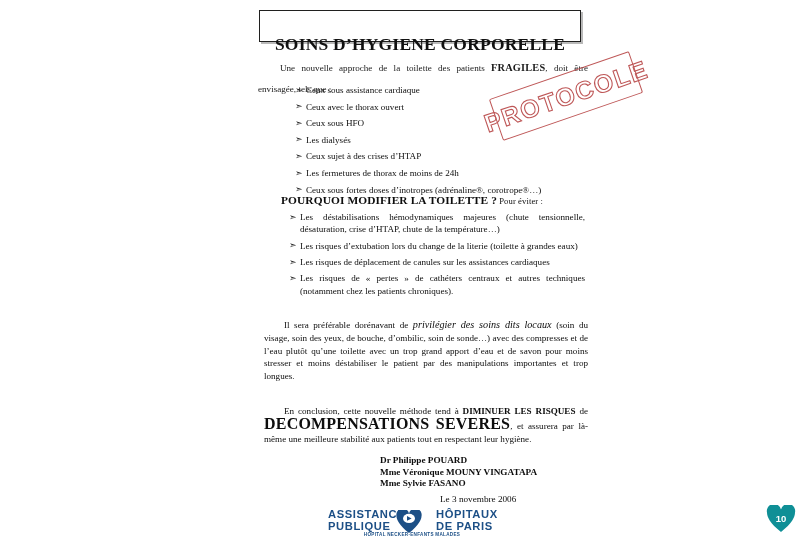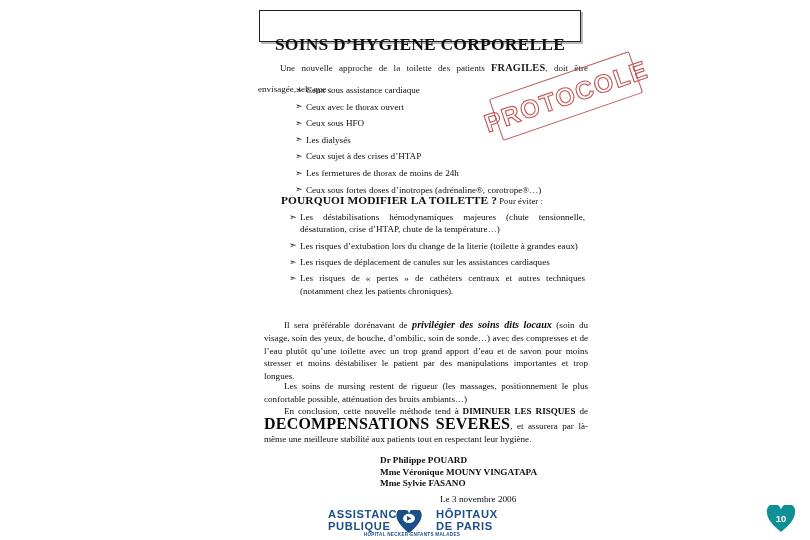--- a/index.html
+++ b/index.html
@@ -100,21 +100,21 @@
     line-height: 12.8px;
     text-align: justify;
     text-indent: 20px;
   }
   #para-locaux { left: 264px; top: 319px; width: 324px; }
   #para-nursing { left: 264px; top: 380px; width: 324px; }
   #para-conclusion { left: 264px; top: 405px; width: 324px; }
   .big-bold {
     font-size: 16px; font-weight: bold; letter-spacing: .2px;
   }
-  .bi { font-weight: bold; font-style: italic; font-size: 10.2px; }
+  .bi { font-weight: normal; font-style: italic; font-size: 10.2px; }
 
   
   .sig {
     position: absolute;
     left: 380px; top: 455px;
     font-size: 9.2px;
     line-height: 11.6px;
     font-weight: 600;
   }
   .date {
@@ -229,21 +229,20 @@
     <li><span class="bul">➣</span><span>Les déstabilisations hémodynamiques majeures (chute tensionnelle, désaturation, crise d’HTAP, chute de la température…)</span></li>
     <li><span class="bul">➣</span><span>Les risques d’extubation lors du change de la literie (toilette à grandes eaux)</span></li>
     <li><span class="bul">➣</span><span>Les risques de déplacement de canules sur les assistances cardiaques</span></li>
     <li><span class="bul">➣</span><span>Les risques de « pertes » de cathéters centraux et autres techniques (notamment chez les patients chroniques).</span></li>
   </ul>
 
   <div class="para" id="para-locaux">
     <span>Il sera préférable dorénavant de </span><span class="bi">privilégier des soins dits locaux</span><span> (soin du visage, soin des yeux, de bouche, d’ombilic, soin de sonde…) avec des compresses et de l’eau plutôt qu’une toilette avec un trop grand apport d’eau et de savon pour moins stresser et moins déstabiliser le patient par des manipulations importantes et trop longues.</span>
   </div>
 
-  <div class="para" id="para-nursing">Les soins de nursing restent de rigueur (les massages, positionnement le plus confortable possible, atténuation des bruits ambiants…)</div>
 
   <div class="para" id="para-conclusion">
     <span>En conclusion, cette nouvelle méthode tend à </span><b>DIMINUER LES RISQUES</b><span> de </span><span class="big-bold">DECOMPENSATIONS SEVERES</span><span>, et assurera par là-même une meilleure stabilité aux patients tout en respectant leur hygiène.</span>
   </div>
 
   <div class="sig">
     <div>Dr Philippe POUARD</div>
     <div>Mme Véronique MOUNY VINGATAPA</div>
     <div>Mme Sylvie FASANO</div>
   </div>

